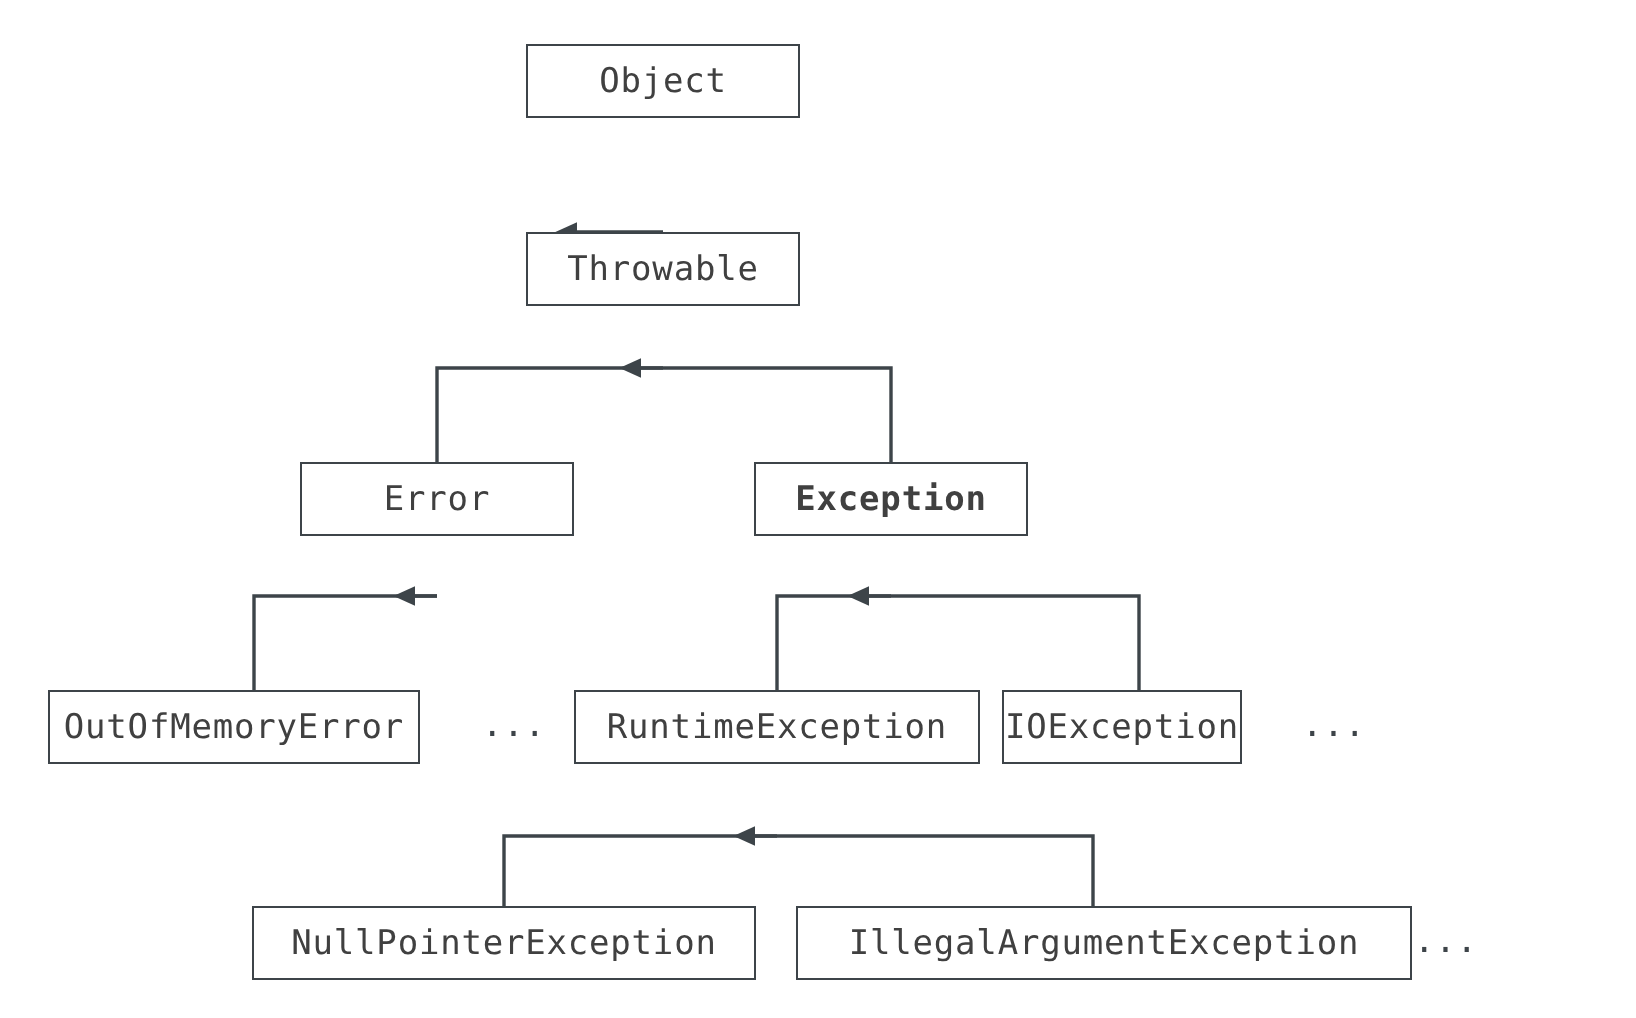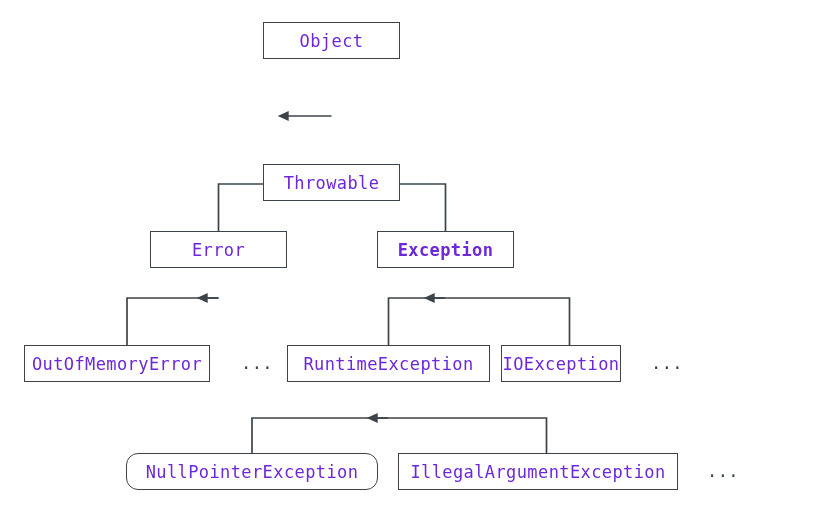--- a/index.html
+++ b/index.html
@@ -23,21 +23,21 @@
     height: 509px;
   }
   .node-box {
     position: absolute;
     box-sizing: border-box;
     border: 1.6px solid #3d4449;
     background: #ffffff;
     display: flex;
     align-items: center;
     justify-content: center;
-    color: #6d28d9;
+    color: #404040;
     font-family: "DejaVu Sans Mono", "Liberation Mono", monospace;
     font-size: 17px;
     letter-spacing: 0.4px;
     white-space: nowrap;
     user-select: none;
   }
   .ellipsis-mark {
     position: absolute;
     color: #3d4449;
     font-family: "DejaVu Sans Mono", "Liberation Mono", monospace;
@@ -74,33 +74,33 @@
 
     <path d="M 252 453 L 252 418 L 388.5 418"></path>
     <path d="M 546.5 453 L 546.5 418 L 388.5 418"></path>
     <path d="M 388.5 418 L 388.5 406" marker-end="url(#uml-arrow)" transform="rotate(-90 388.5 418)"></path>
 
   </g>
 </svg>
 
 <div class="node-box" style="left:263px; top:22px; width:137px; height:37px;">Object</div>
 
-<div class="node-box" style="left:263px; top:116px; width:137px; height:37px;margin-top:48px;">Throwable</div>
+<div class="node-box" style="left:263px; top:116px; width:137px; height:37px;">Throwable</div>
 
 <div class="node-box" style="left:150px; top:231px; width:137px; height:37px;">Error</div>
 
 <div class="node-box" style="left:377px; top:231px; width:137px; height:37px;font-weight:bold;">Exception</div>
 
 <div class="node-box" style="left:24px; top:345px; width:186px; height:37px;">OutOfMemoryError</div>
 
 <div class="node-box" style="left:287px; top:345px; width:203px; height:37px;">RuntimeException</div>
 
 <div class="node-box" style="left:501px; top:345px; width:120px; height:37px;">IOException</div>
 
-<div class="node-box" style="left:126px; top:453px; width:252px; height:37px;border-radius:12px;">NullPointerException</div>
+<div class="node-box" style="left:126px; top:453px; width:252px; height:37px;">NullPointerException</div>
 
-<div class="node-box" style="left:398px; top:453px; width:280px; height:37px;">IllegalArgumentException</div>
+<div class="node-box" style="left:398px; top:453px; width:308px; height:37px;">IllegalArgumentException</div>
 
 <div class="ellipsis-mark" style="left:241px; top:355px;">...</div>
 
 <div class="ellipsis-mark" style="left:651px; top:355px;">...</div>
 
 <div class="ellipsis-mark" style="left:707px; top:463px;">...</div>
 
 </body></html>

